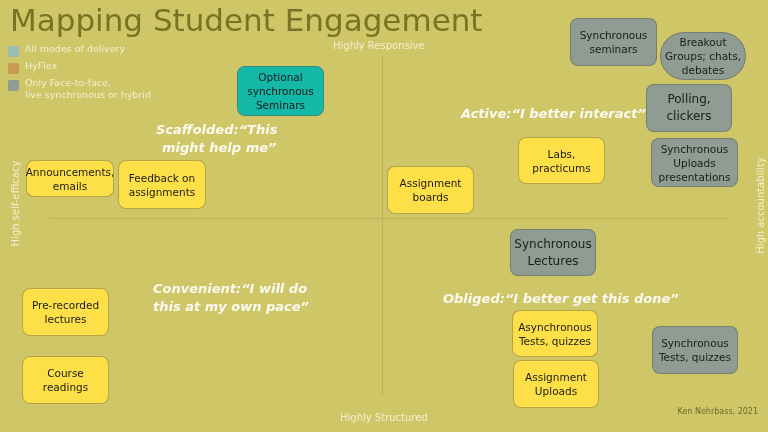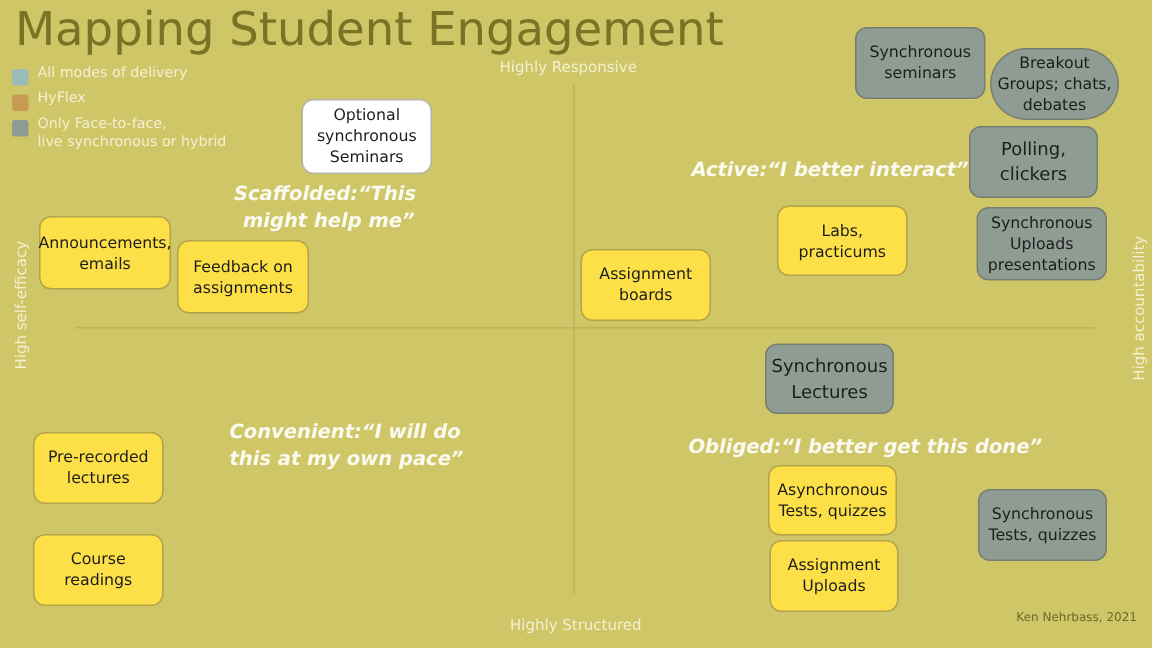--- a/index.html
+++ b/index.html
@@ -9,21 +9,21 @@
   .legend .row { display:flex; align-items:flex-end; height:17px; }
   .legend .sw { width:11px; height:11px; border-radius:2px; margin-right:6px; margin-top:2px; flex:none; }
   .legend .sub { padding-left:17px; margin-top:-4px; }
   .axis-v { position:absolute; left:382px; top:56px; width:1px; height:340px; background:#bdb35a; }
   .axis-h { position:absolute; left:50px; top:218px; width:680px; height:1px; background:#bdb35a; }
   .axis-label { position:absolute; color:#f3f0d0; font-size:10px; white-space:nowrap; }
   .rot-left { position:absolute; left:-40px; top:198px; transform:rotate(-90deg); transform-origin:center; width:110px; text-align:center; }
   .rot-right { position:absolute; left:705px; top:200px; transform:rotate(-90deg); transform-origin:center; width:110px; text-align:center; }
   .box { position:absolute; border-radius:8px; border:1px solid rgba(90,90,70,0.45); display:flex; align-items:center; justify-content:center; text-align:center; color:#1c1c1c; font-size:10.5px; line-height:14px; box-sizing:border-box; padding:2px; }
   .box.all { background:#fde047; }
-  .box.hyflex { background:#ffffff; }
+  .box.hyflex { background:#14b8a6;margin-left:36px; }
   .box.f2f { background:#8e9c93; }
   .box.big { font-size:12px; line-height:17px; }
   .quad { position:absolute; color:#fbfaf0; font-size:13px; font-weight:bold; font-style:italic; line-height:18px; white-space:nowrap; }
   .credit { position:absolute; right:10px; bottom:16px; color:#6e6a2c; font-size:8px;margin-left:45px; }
 </style>
 </head>
 <body>
 
 <div class="title">Mapping Student Engagement</div>
 
@@ -55,32 +55,32 @@
   <div>Scaffolded:“This</div>
   <div style="padding-left:6px">might help me”</div>
 </div>
 <div class="quad" style="left:461px; top:105px;">
   <div>Active:“I better interact”</div>
 </div>
 <div class="quad" style="left:153px; top:280px;">
   <div>Convenient:“I will do</div>
   <div>this at my own pace”</div>
 </div>
-<div class="quad" style="left:443px; top:290px;margin-left:16px;">
+<div class="quad" style="left:443px; top:290px;">
   <div>Obliged:“I better get this done”</div>
 </div>
 
 <div class="box hyflex" style="left:201px; top:66px; width:87px; height:50px;">
   <div>
       <div>Optional</div>
       <div>synchronous</div>
       <div>Seminars</div>
     </div>
 </div>
-<div class="box all" style="left:26px; top:144px; width:88px; height:49px;align-items:center;">
+<div class="box all" style="left:26px; top:160px; width:88px; height:37px;align-items:center;">
   <div>
       <div>Announcements,</div>
       <div>emails</div>
     </div>
 </div>
 <div class="box all" style="left:118px; top:160px; width:88px; height:49px;">
   <div>
       <div>Feedback on</div>
       <div>assignments</div>
     </div>

